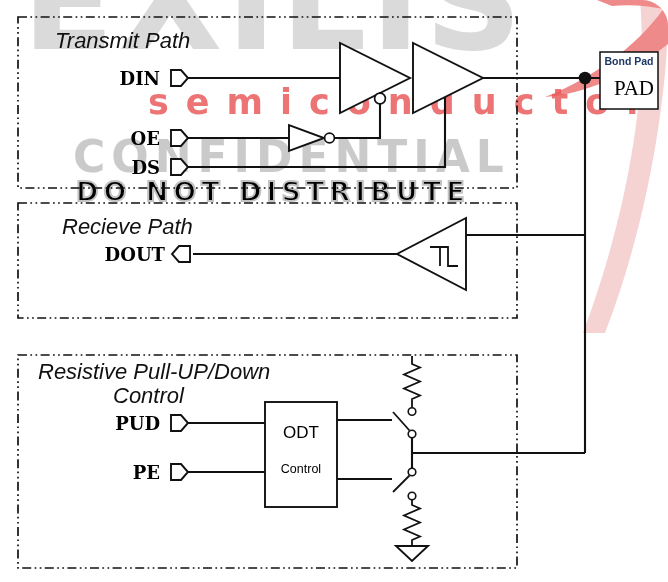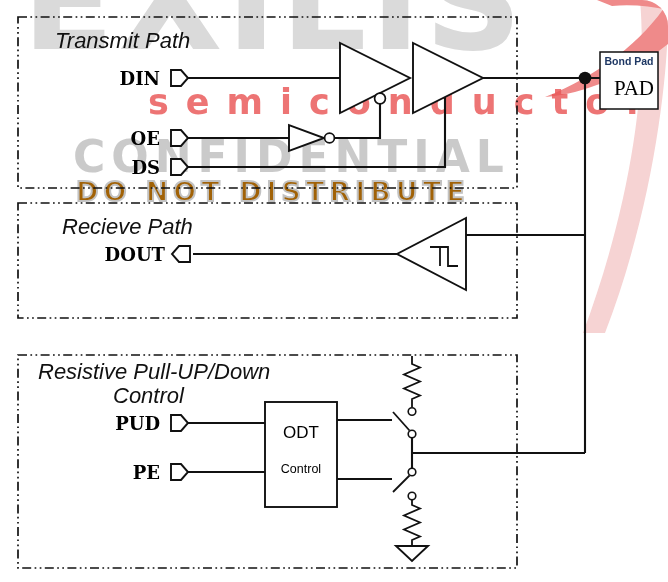--- a/index.html
+++ b/index.html
@@ -20,21 +20,21 @@
     letter-spacing:17px;color:rgba(233,85,85,0.82);white-space:nowrap;
   }
   .wm-conf{
     position:absolute;left:73px;top:131px;z-index:1;
     font-family:"DejaVu Sans",sans-serif;font-weight:bold;font-size:44px;
     letter-spacing:6px;color:rgba(196,196,196,0.9);white-space:nowrap;
   }
   .wm-dist{
     position:absolute;left:76px;top:176px;z-index:1;
     font-family:"DejaVu Sans",sans-serif;font-weight:bold;font-size:27px;
-    letter-spacing:5px;color:#a16207;-webkit-text-stroke:2px #c2c2c2;white-space:nowrap;
+    letter-spacing:5px;color:#000000;-webkit-text-stroke:2px #c2c2c2;white-space:nowrap;
   }
   
   svg.diagram{position:absolute;left:0;top:0;z-index:2;}
   .box{fill:none;stroke:#111;stroke-width:1.7;stroke-dasharray:9 3.4 1.7 3.4 1.7 3.4;}
   .wire{fill:none;stroke:#111;stroke-width:2.1;}
   .thin{fill:none;stroke:#111;stroke-width:1.8;}
   .shape{fill:#fff;stroke:#111;stroke-width:1.9;}
   .bub{fill:#fff;stroke:#111;stroke-width:1.7;}
   .contact{fill:#fff;stroke:#111;stroke-width:1.6;}
   .portlbl{font-family:"DejaVu Serif",serif;font-weight:bold;font-size:18px;fill:#000;}

